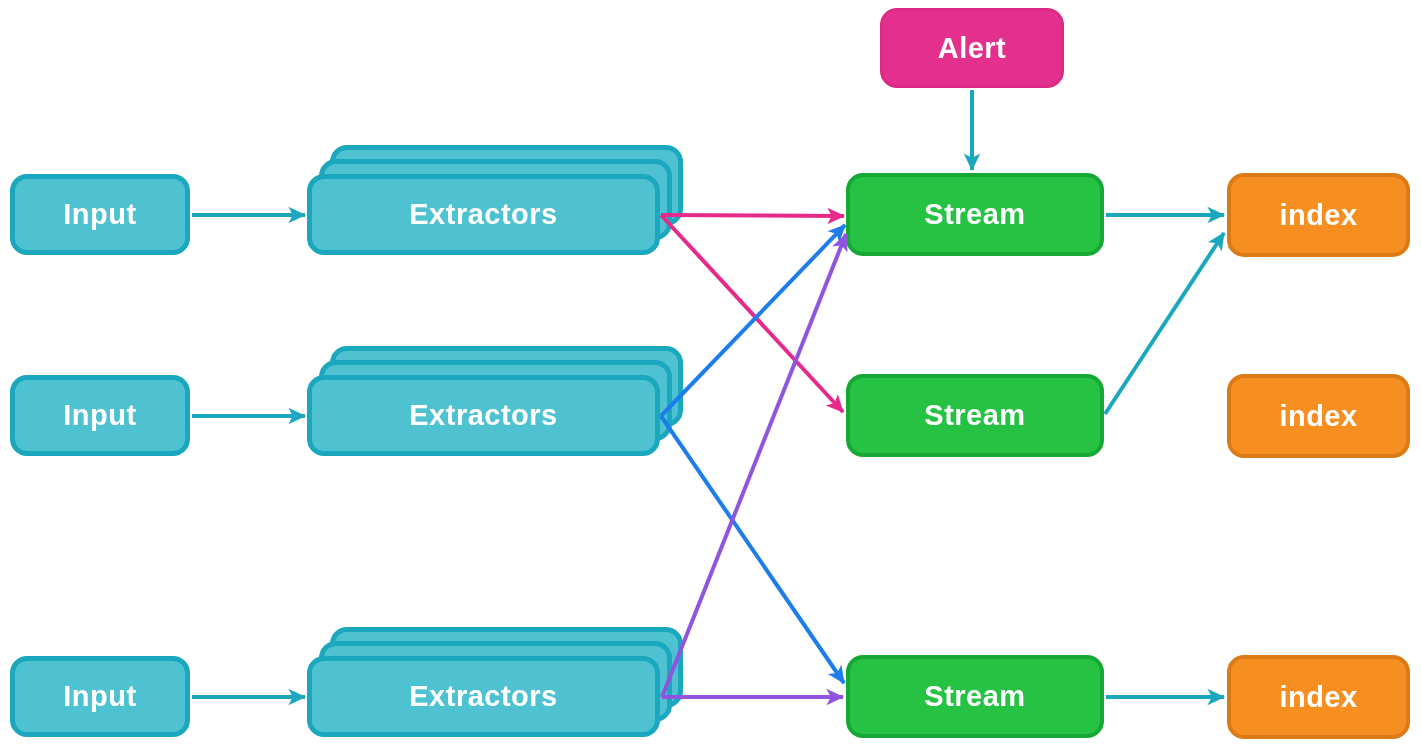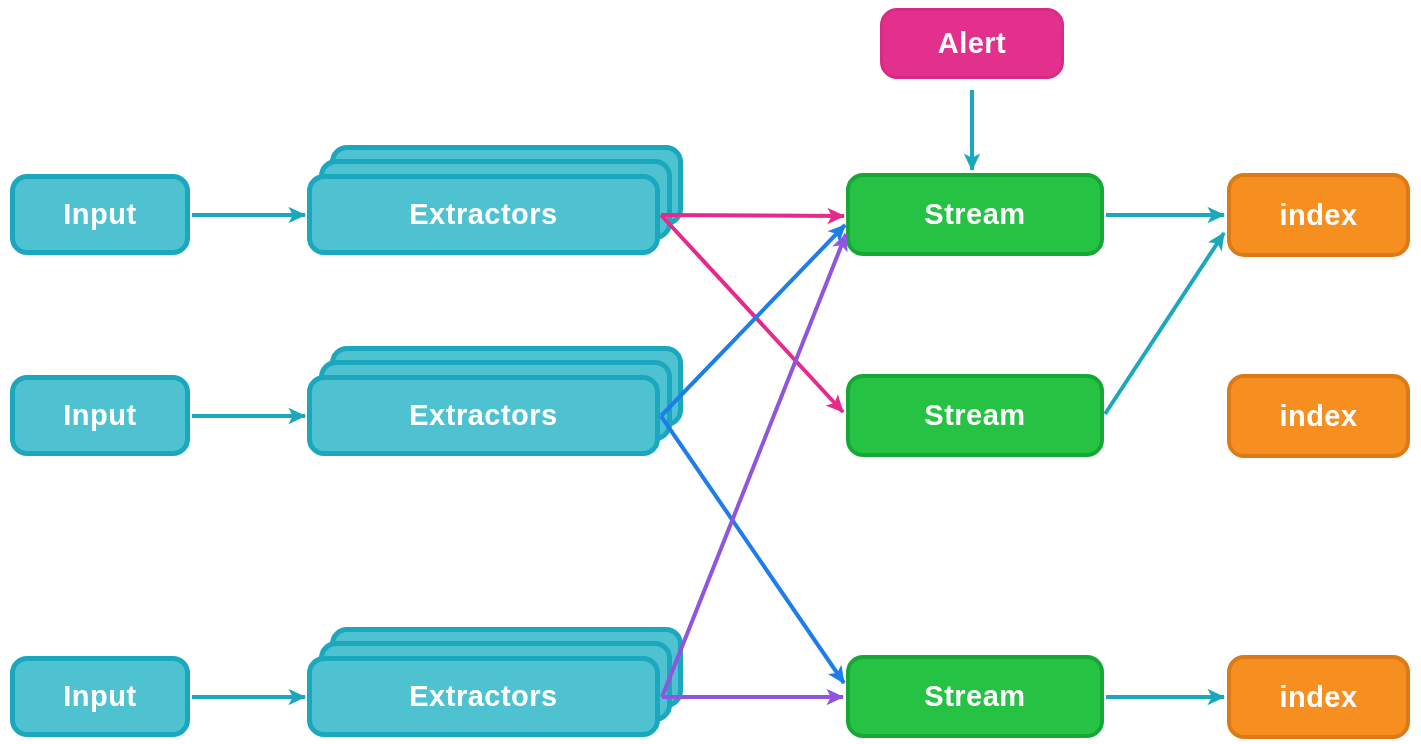--- a/index.html
+++ b/index.html
@@ -66,21 +66,21 @@
       <div class="stack-layer" style="left: 330px; top: 346px; width: 353px; height: 81px; background: rgb(79, 194, 209); border: 5px solid rgb(27, 168, 191);"></div>
       <div class="stack-layer" style="left: 319px; top: 360px; width: 353px; height: 81px; background: rgb(79, 194, 209); border: 5px solid rgb(27, 168, 191);"></div>
       <div class="node" style="left: 307px; top: 375px; width: 353px; height: 81px; background: rgb(79, 194, 209); border: 5px solid rgb(27, 168, 191);">
         <span class="label" style="color: rgb(255, 255, 255);">Extractors</span>
       </div>
       <div class="stack-layer" style="left: 330px; top: 627px; width: 353px; height: 81px; background: rgb(79, 194, 209); border: 5px solid rgb(27, 168, 191);"></div>
       <div class="stack-layer" style="left: 319px; top: 641px; width: 353px; height: 81px; background: rgb(79, 194, 209); border: 5px solid rgb(27, 168, 191);"></div>
       <div class="node" style="left: 307px; top: 656px; width: 353px; height: 81px; background: rgb(79, 194, 209); border: 5px solid rgb(27, 168, 191);">
         <span class="label" style="color: rgb(255, 255, 255);">Extractors</span>
       </div>
-      <div class="node" style="left: 880px; top: 8px; width: 184px; height: 71px; background: rgb(226, 48, 140); border: 3px solid rgb(219, 42, 133); align-items: center;">
+      <div class="node" style="left: 880px; top: 8px; width: 184px; height: 80px; background: rgb(226, 48, 140); border: 3px solid rgb(219, 42, 133); align-items: center;">
         <span class="label" style="color: rgb(255, 255, 255);">Alert</span>
       </div>
       <div class="node" style="left: 846px; top: 173px; width: 258px; height: 83px; background: rgb(37, 194, 68); border: 4px solid rgb(22, 168, 53);">
         <span class="label" style="color: rgb(255, 255, 255);">Stream</span>
       </div>
       <div class="node" style="left: 846px; top: 374px; width: 258px; height: 83px; background: rgb(37, 194, 68); border: 4px solid rgb(22, 168, 53);">
         <span class="label" style="color: rgb(255, 255, 255);">Stream</span>
       </div>
       <div class="node" style="left: 846px; top: 655px; width: 258px; height: 83px; background: rgb(37, 194, 68); border: 4px solid rgb(22, 168, 53);">
         <span class="label" style="color: rgb(255, 255, 255);">Stream</span>

